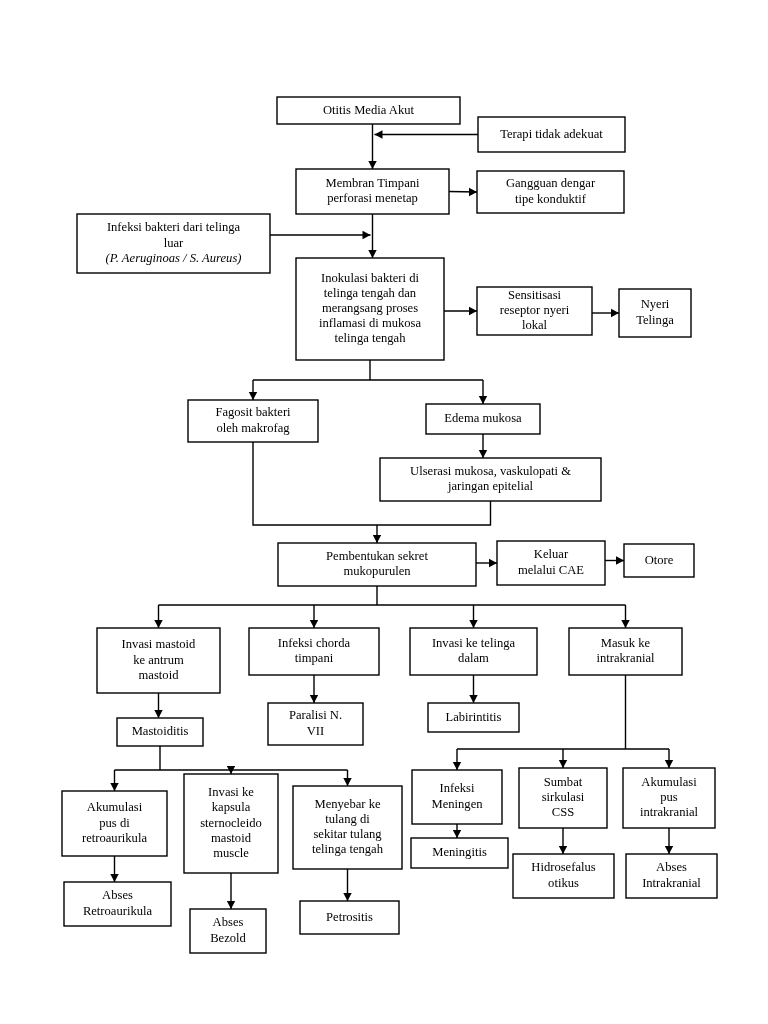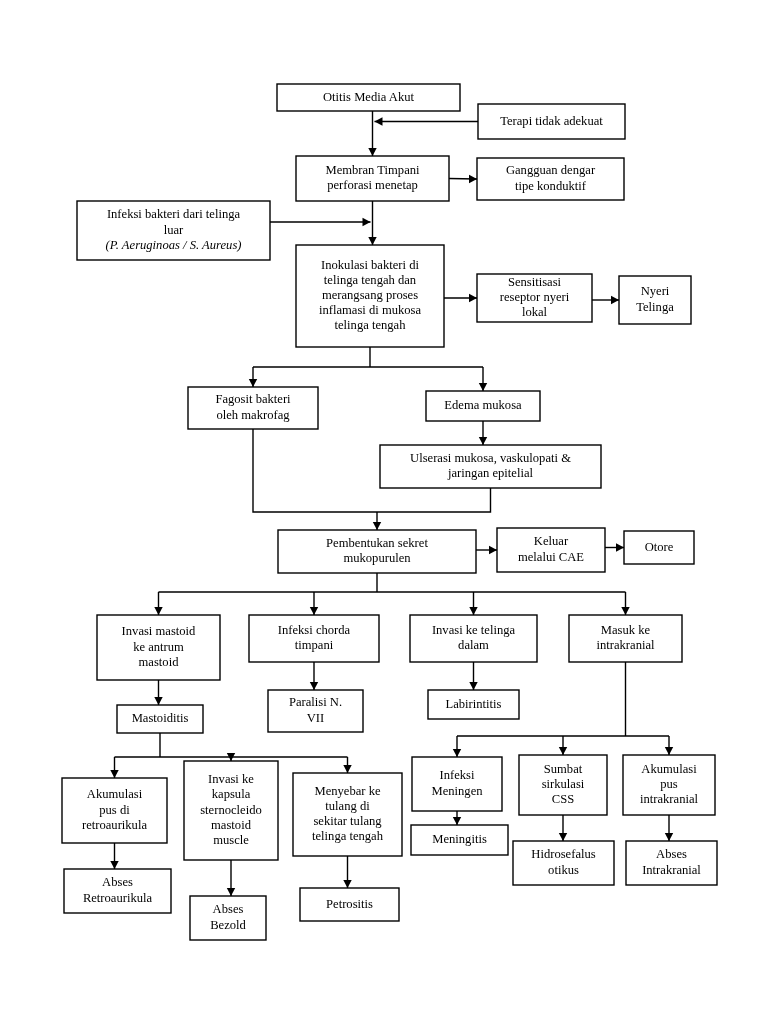--- a/index.html
+++ b/index.html
@@ -11,20 +11,21 @@
     width: 768px;
     height: 1024px;
     font-family: "Liberation Serif", "DejaVu Serif", serif;
     color: #000000;
     overflow: hidden;
   }
   #flowchart-root {
     position: relative;
     width: 768px;
     height: 911px;
+    margin-top: 13px;
   }
   svg.chart-canvas {
     position: absolute;
     top: 0;
     left: 0;
     width: 768px;
     height: 1024px;
   }
   .node-rect {
     fill: #ffffff;

